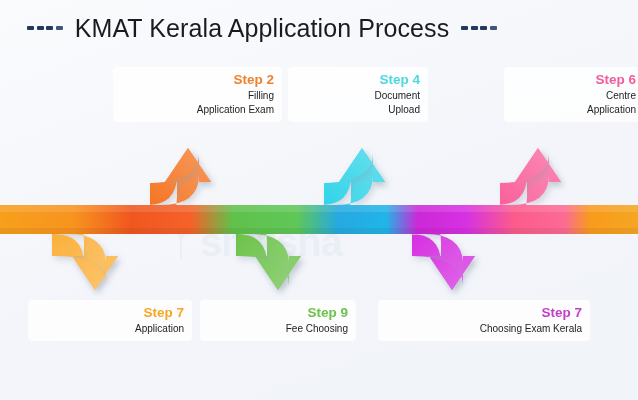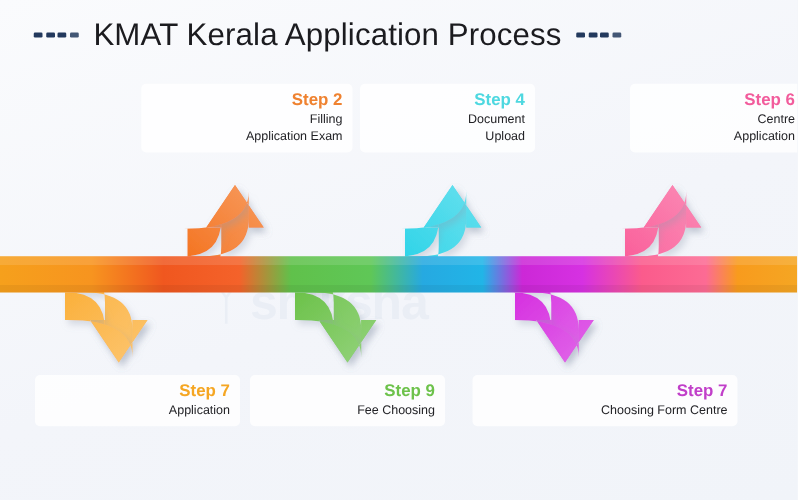--- a/index.html
+++ b/index.html
@@ -239,16 +239,16 @@
     <div class="step-label">Application</div>
   </div>
 
   <div class="step" id="step3">
     <div class="step-num" style="color:#6dc24b">Step 9</div>
     <div class="step-label">Fee Choosing</div>
   </div>
 
   <div class="step" id="step5">
     <div class="step-num" style="color:#c13fc9">Step 7</div>
-    <div class="step-label">Choosing Form Centre</div>
+    <div class="step-label">Choosing Exam Kerala</div>
   </div>
 
 </div>
 
 </body></html>

